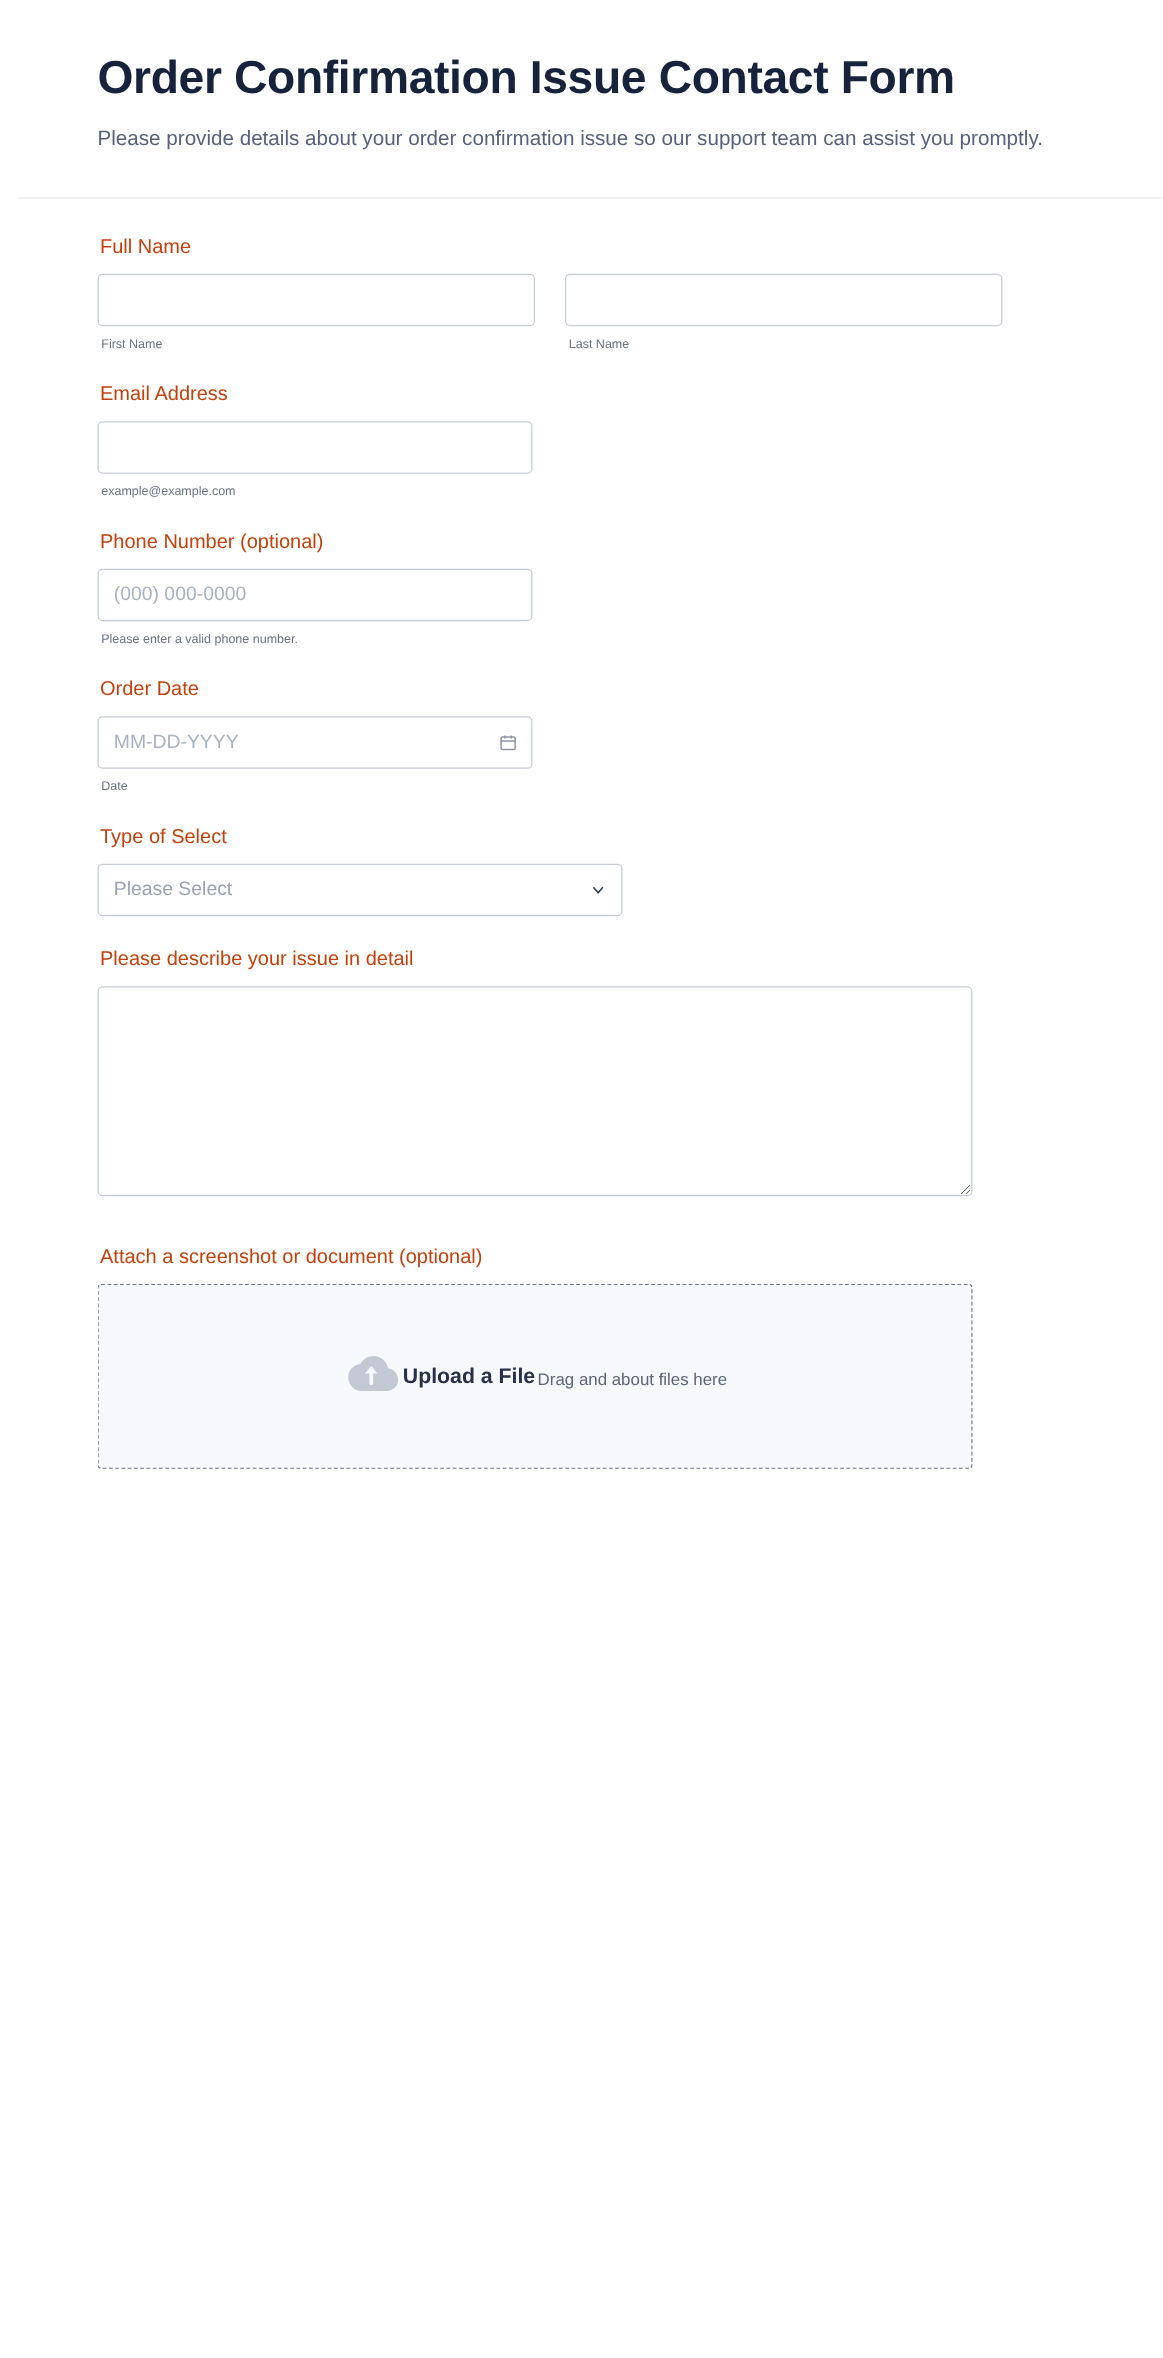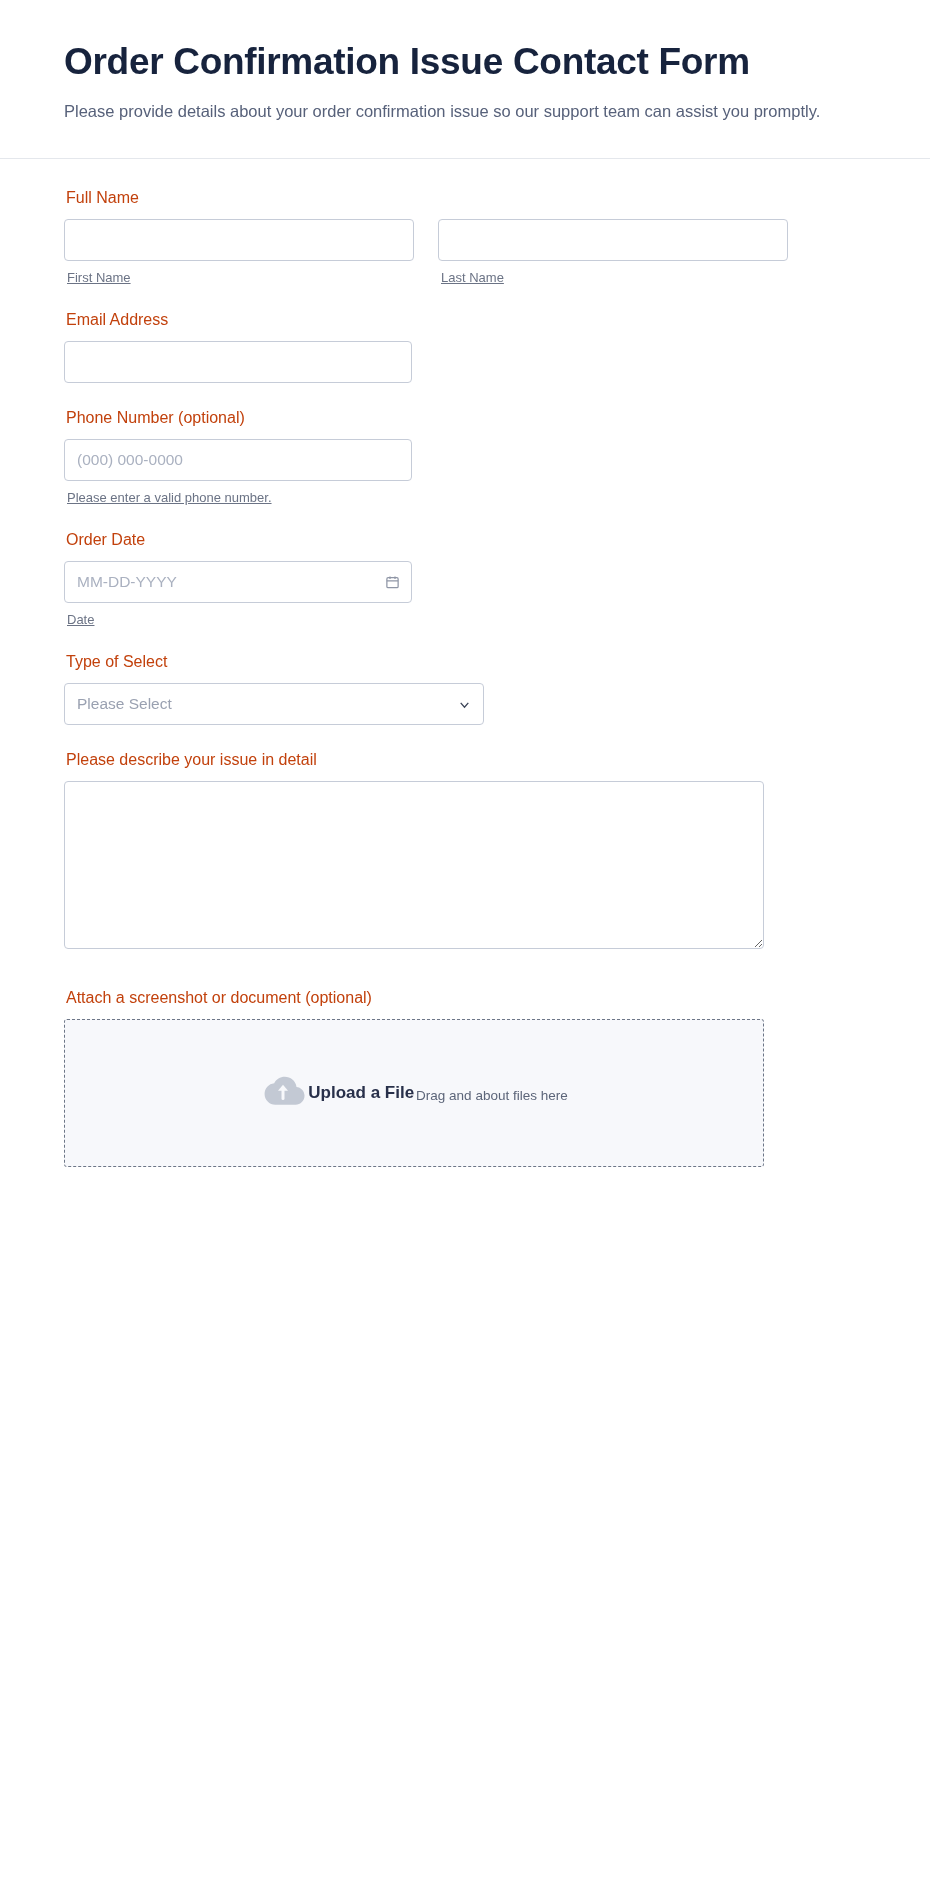--- a/index.html
+++ b/index.html
@@ -12,20 +12,21 @@
     width: 930px;
     font-family: "Liberation Sans", sans-serif;
     color: #2c3345;
     -webkit-font-smoothing: antialiased;
   }
   .page {
     width: 930px;
     min-height: 1886px;
     background: #ffffff;
     position: relative;
+    padding-left: 14px;
   }
 
   
   .form-header {
     padding: 40px 64px 32px 64px;
     border-bottom: 1px solid #e4e7ec;
     background: #ffffff;
   }
   .form-title {
     font-size: 37px;
@@ -54,25 +55,24 @@
   }
   .field-label {
     display: block;
     font-size: 16px;
     color: #c2410c;
     margin: 0 0 12px 2px;
     font-weight: normal;
   }
   .sub-label {
     display: block;
-    font-size: 13px;
+    font-size: 10px;
     color: #6b7385;
     margin-top: 9px;
     margin-left: 3px;
-    text-decoration: underline;
   }
 
   .input {
     display: block;
     height: 42px;
     border: 1px solid #c6ccd8;
     border-radius: 4px;
     background: #ffffff;
     font-family: "Liberation Sans", sans-serif;
     font-size: 15.5px;
@@ -211,20 +211,21 @@
         <div class="col">
           <input class="input" type="text" value="" placeholder="" style="">
           <span class="sub-label">Last Name</span>
         </div>
       </div>
     </div>
 
     <div class="field-block">
       <label class="field-label">Email Address</label>
       <input class="input w-narrow" type="email" value="" placeholder="" style="">
+      <span class="sub-label">example@example.com</span>
     </div>
 
     <div class="field-block">
       <label class="field-label">Phone Number (optional)</label>
       <input class="input w-narrow" type="tel" value="" placeholder="(000) 000-0000" style="">
       <span class="sub-label">Please enter a valid phone number.</span>
     </div>
 
 
     <div class="field-block">

